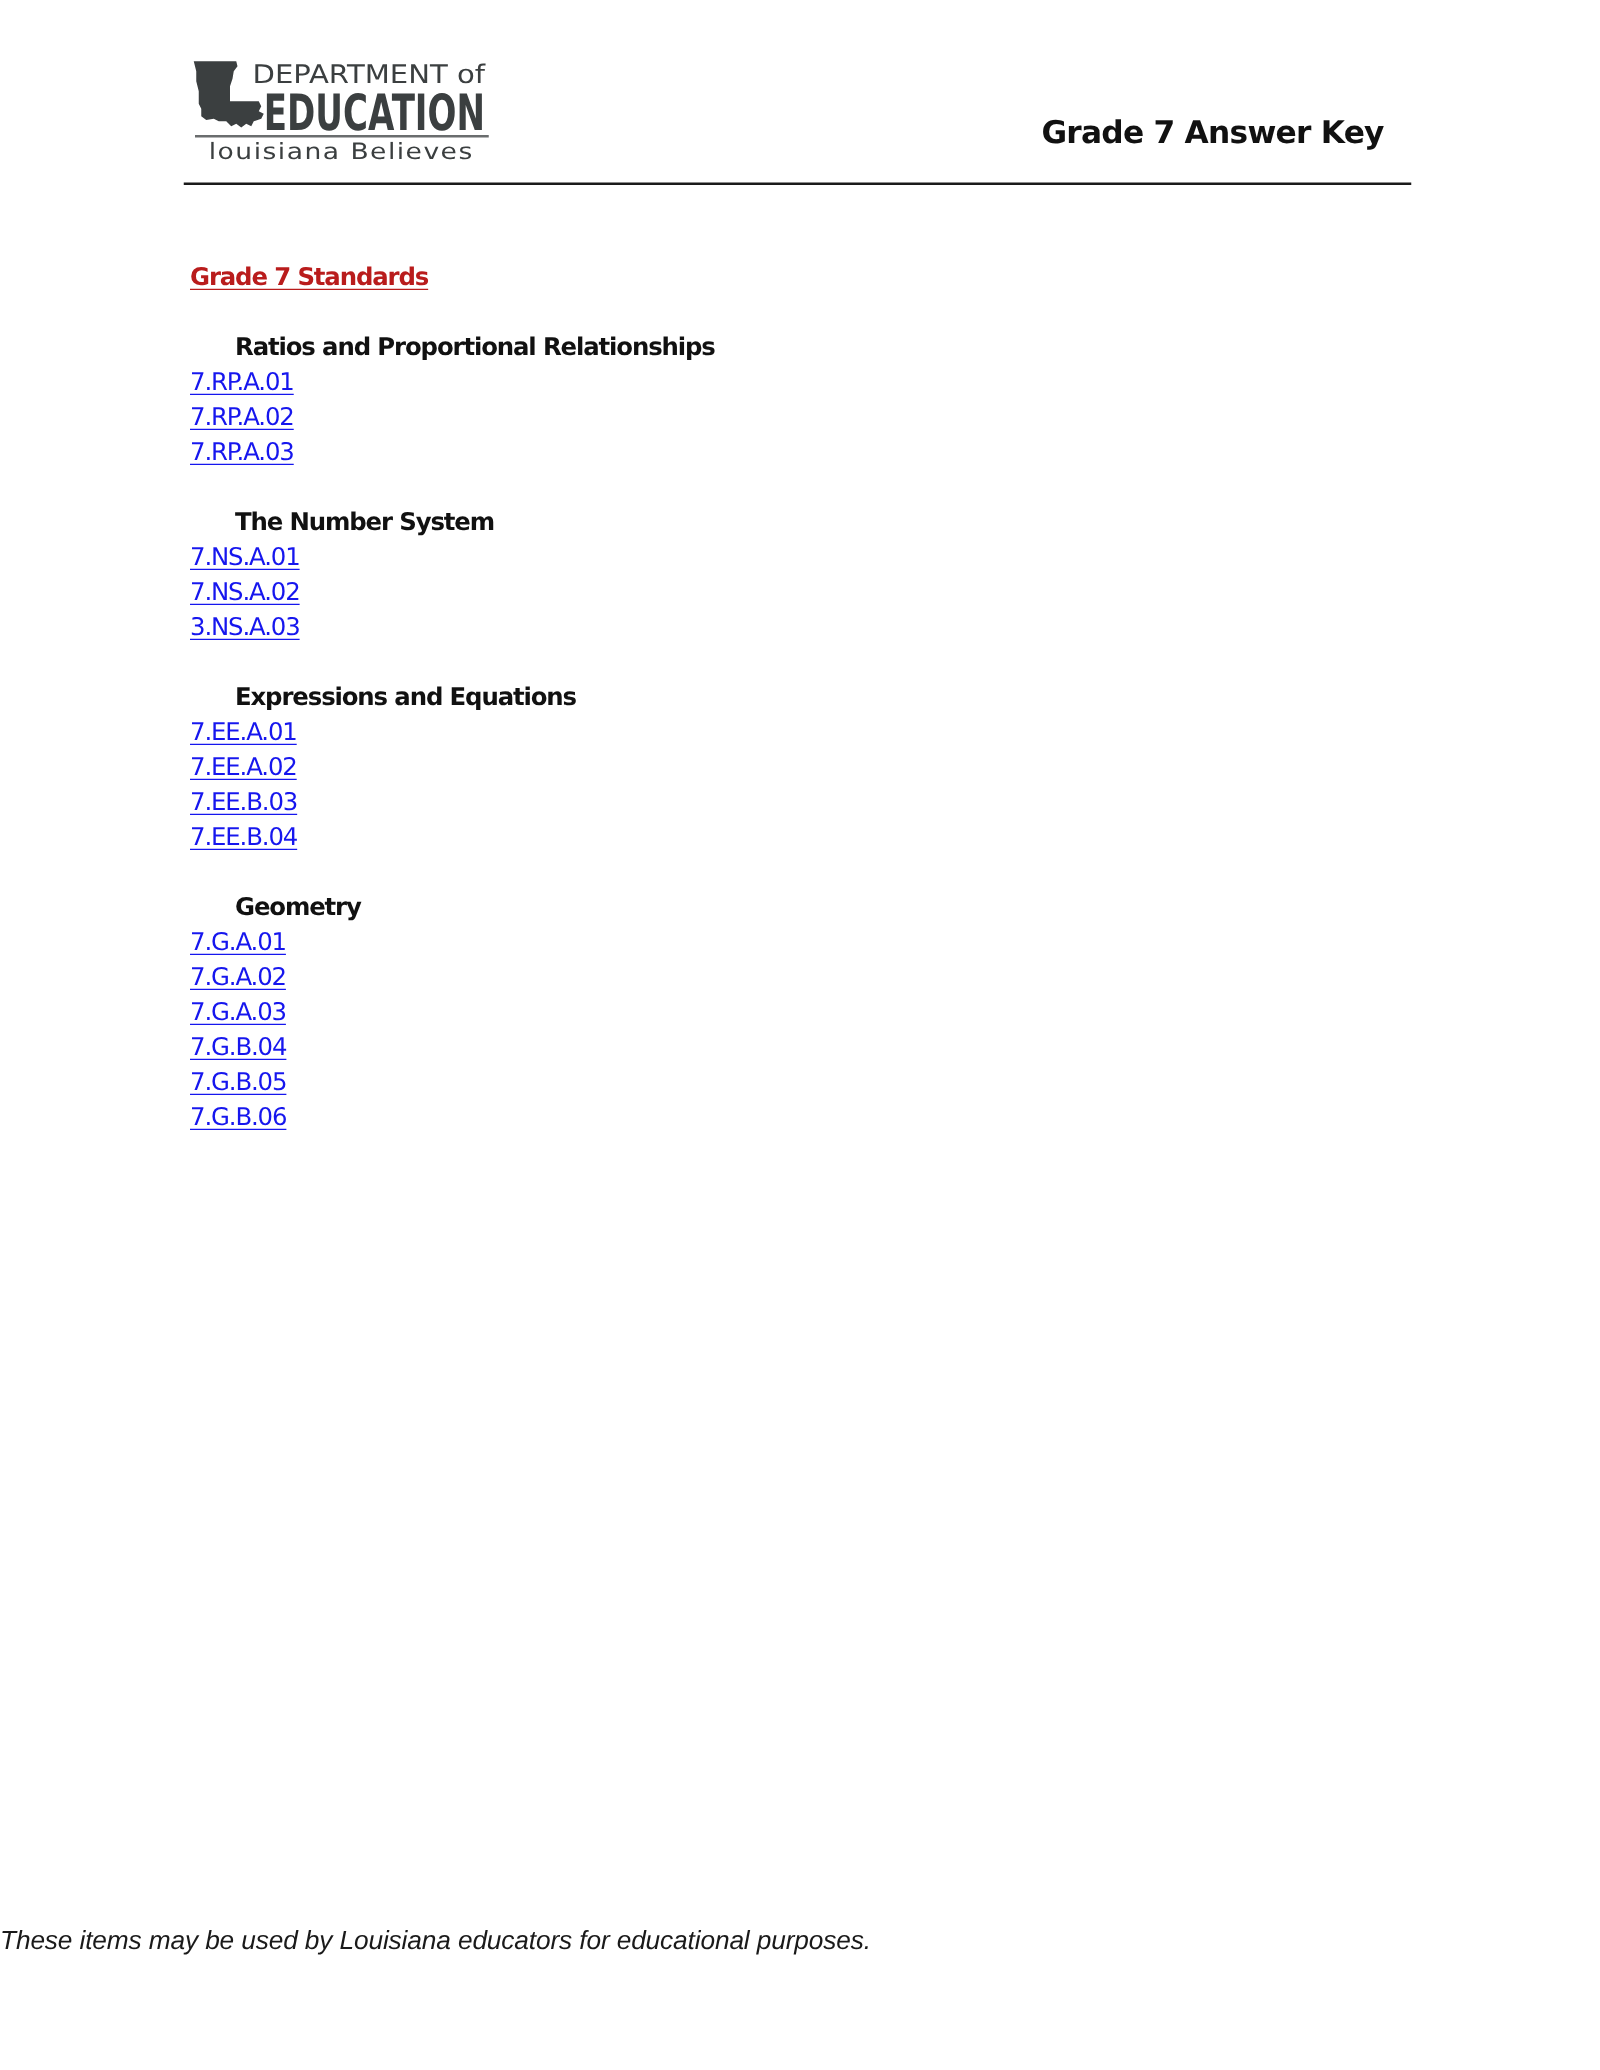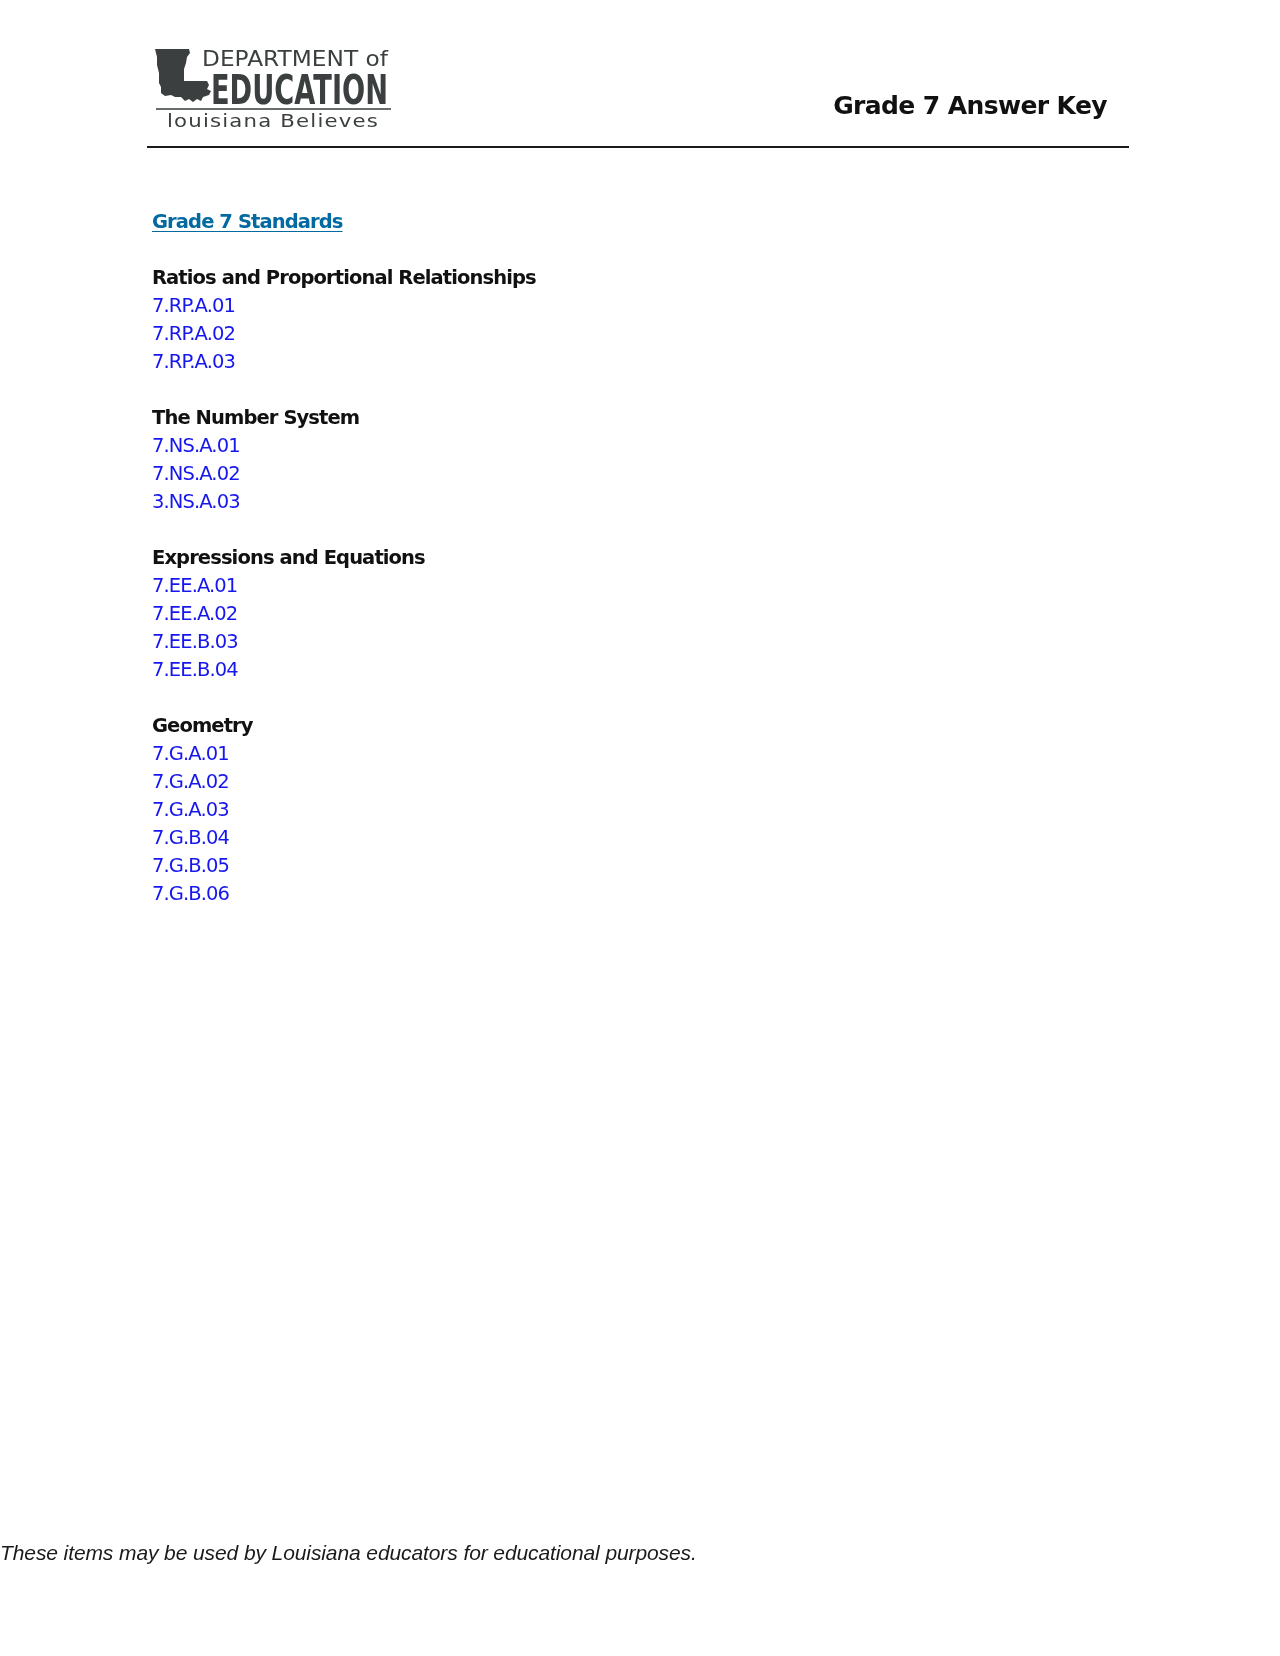--- a/index.html
+++ b/index.html
@@ -64,33 +64,35 @@
       display: block;
       height: 28px;
       line-height: 28px;
       font-family: "DejaVu Sans", sans-serif;
       font-size: 19.5px;
       letter-spacing: -0.9px;
       white-space: nowrap;
     }
     .standards-link {
       font-weight: bold;
-      color: #0369a1;
+      color: #b91c1c;
       text-decoration: underline;
       text-underline-offset: 3px;
       margin-bottom: 28px;
       cursor: pointer;
     }
     .section { margin-bottom: 28px; }
     .section-heading {
       font-weight: bold;
       color: #111;
+      margin-left: 36px;
     }
     .std-link {
       color: #1616ee;
+      text-decoration: underline;
       text-underline-offset: 3px;
       cursor: pointer;
       display: inline-block;
     }
 
     
     .footer {
       position: absolute;
       left: 0;
       top: 1541px;

